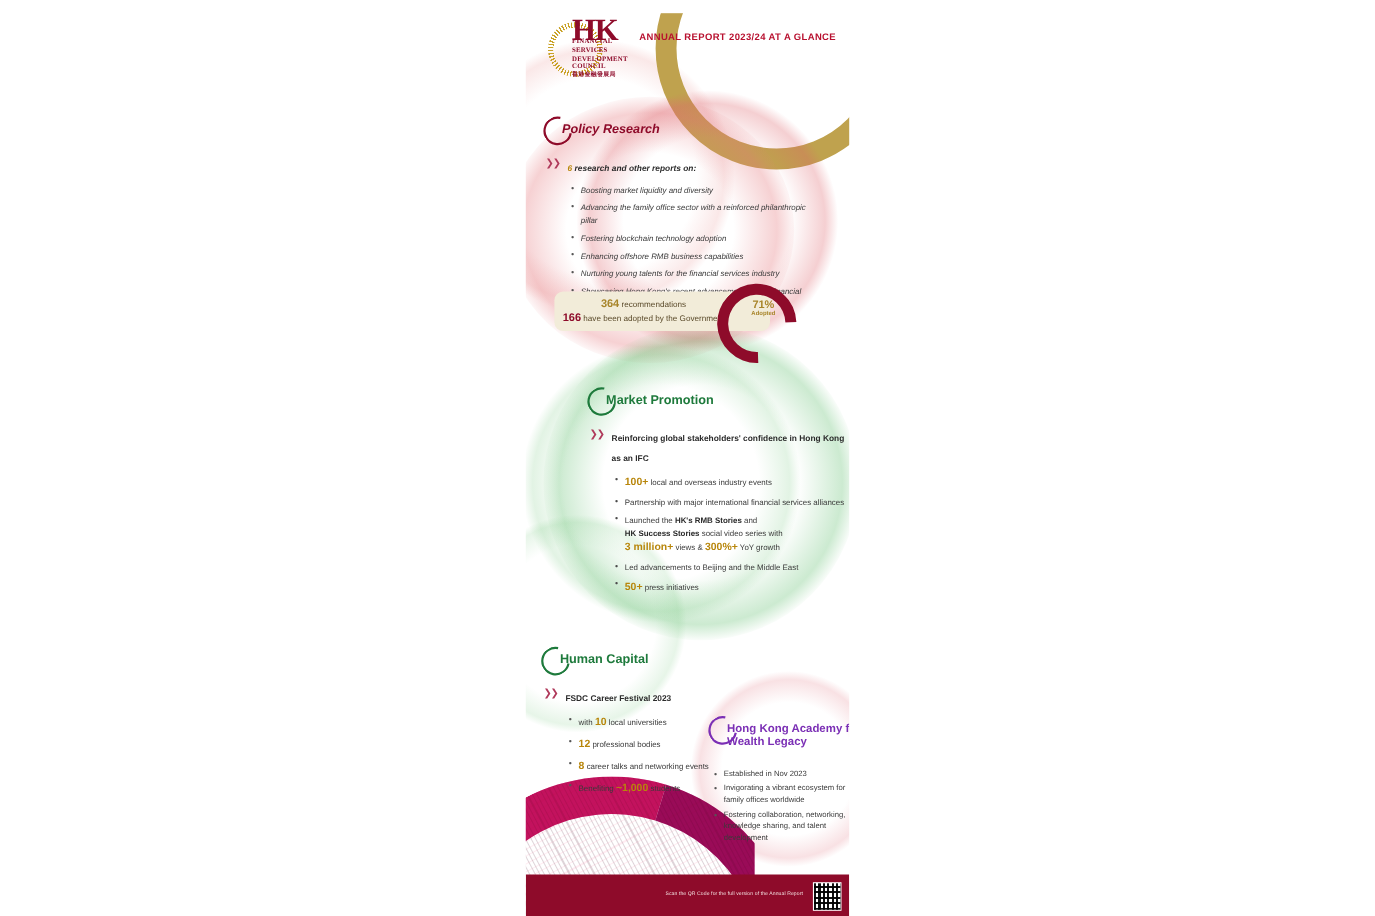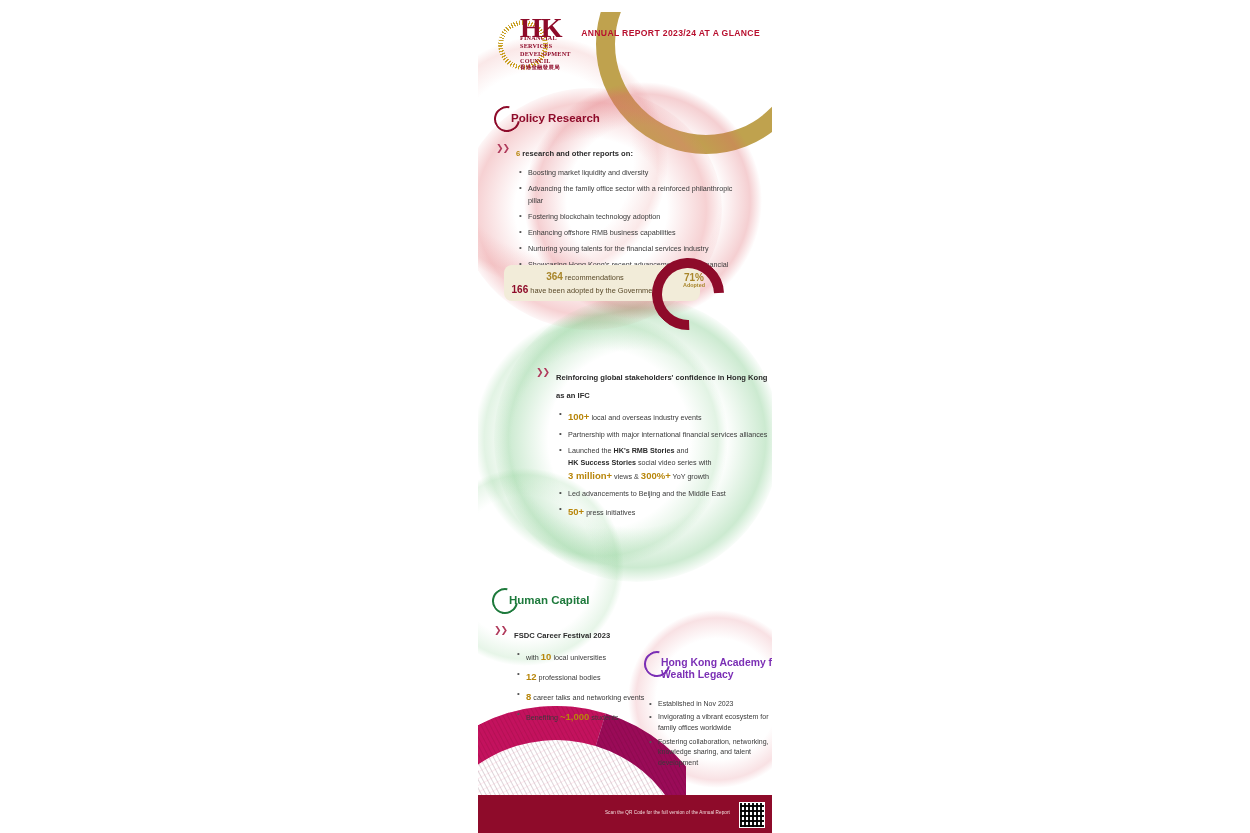--- a/index.html
+++ b/index.html
@@ -147,21 +147,21 @@
 
   ul.clist{list-style:none;margin:3px 0 0 0;padding:0 0 0 16px;}
   ul.clist>li{
     position:relative;font-size:6.9px;color:#3a3a3a;line-height:1.55;margin-bottom:2px;
   }
   ul.clist>li:before{
     content:"\2713";position:absolute;left:-11px;top:0;font-size:7px;color:#3f7d3f;
   }
 
   
-  #sec-policy{left:16px;top:112px;width:240px;color:#8e0b2a;}
+  #sec-policy{left:16px;top:112px;width:240px;color:#8e0b2a;font-style:italic;}
   #sec-policy .sec-title{color:#8e0b2a;}
 
   #recbox{
     position:absolute;left:26px;top:265px;width:196px;height:36px;
     background:#f2ecd9;border-radius:8px;
   }
   #recbox .l1{
     position:absolute;left:0;right:34px;top:6px;text-align:center;
     font-size:7.4px;color:#5a4a2a;
   }
@@ -282,20 +282,24 @@
         <span>have been adopted by the Government</span>
       </div>
     </div>
     <div id="donut"></div>
     <div id="donut-label">
       <div class="pc">71%</div>
       <div class="ad">Adopted</div>
     </div>
 
     <div class="section" id="sec-market">
+      <div class="sec-head">
+        <span class="sec-arc"></span>
+        <span class="sec-title">Market Promotion</span>
+      </div>
       <div class="lead">
         <span class="arrow">❯❯</span>
         <span class="txt">Reinforcing global stakeholders' confidence in Hong Kong as an IFC</span>
       </div>
       <ul class="blist">
         <li>
           <span class="gold-l">100+</span>
           <span>local and overseas industry events</span>
         </li>
         <li>Partnership with major international financial services alliances</li>

